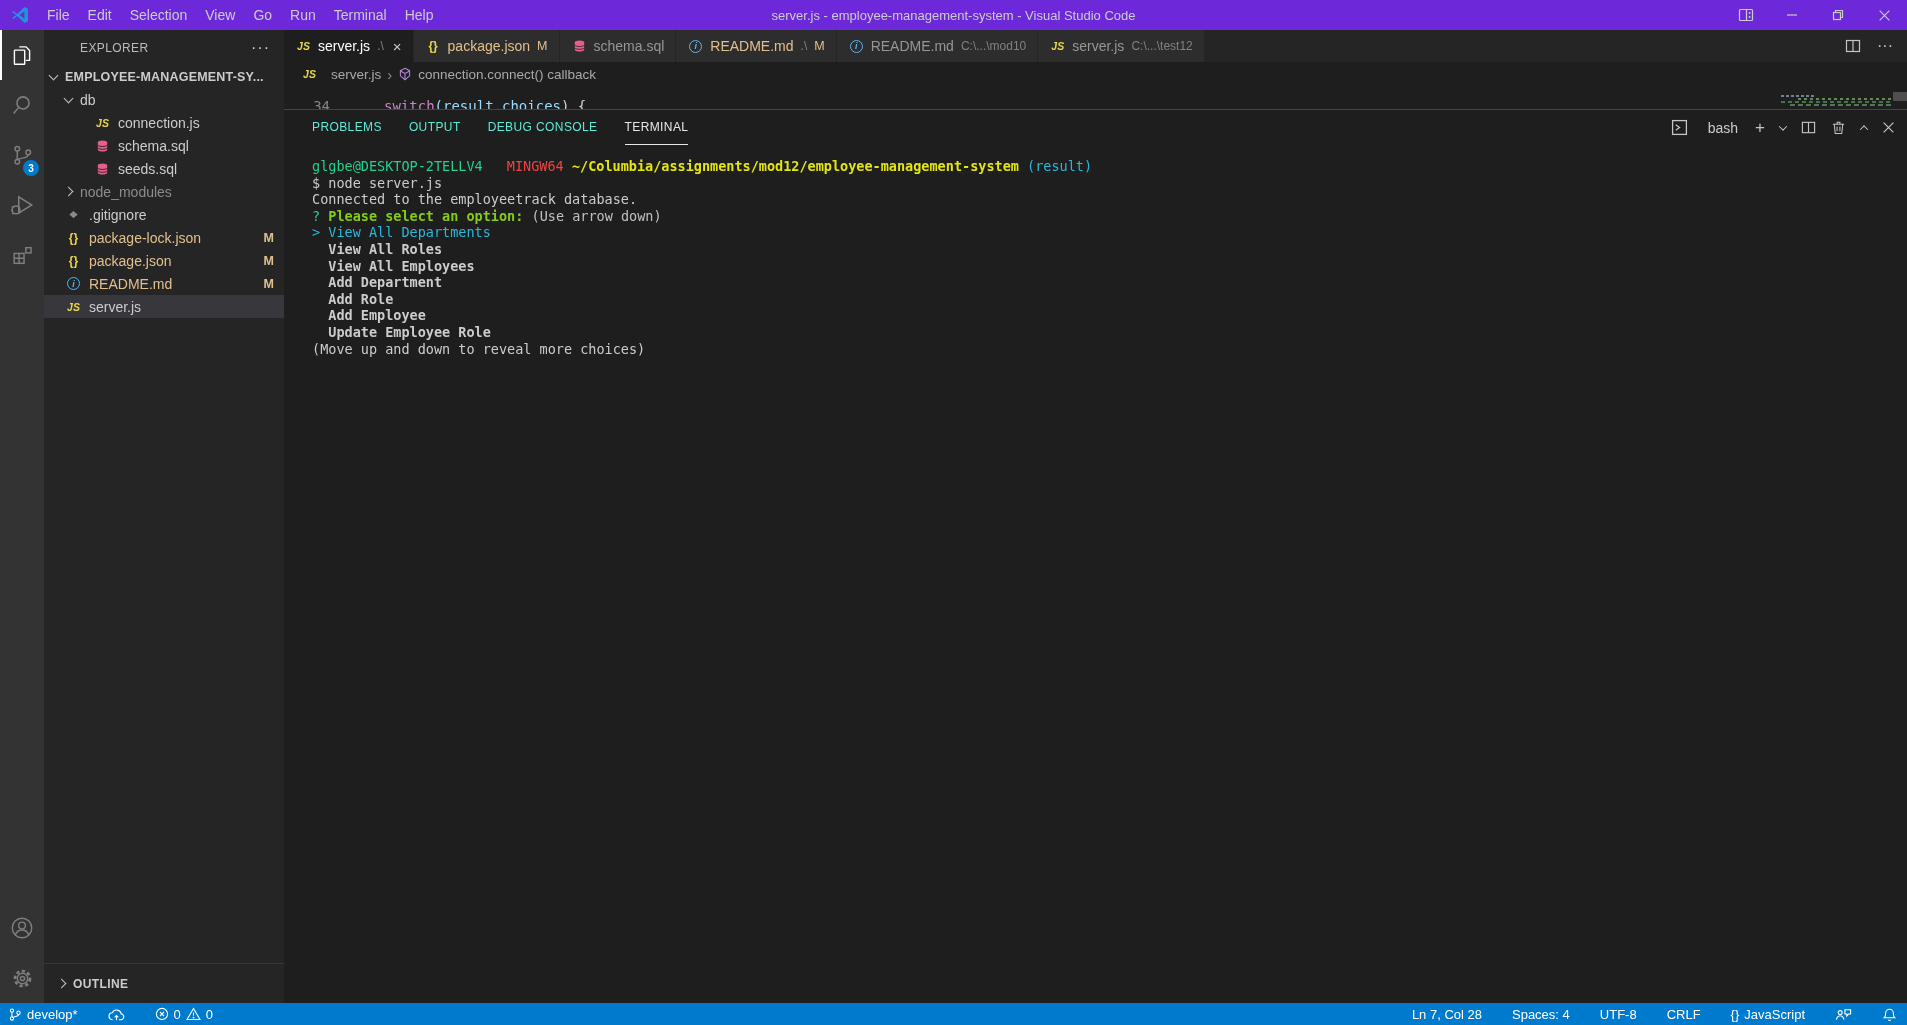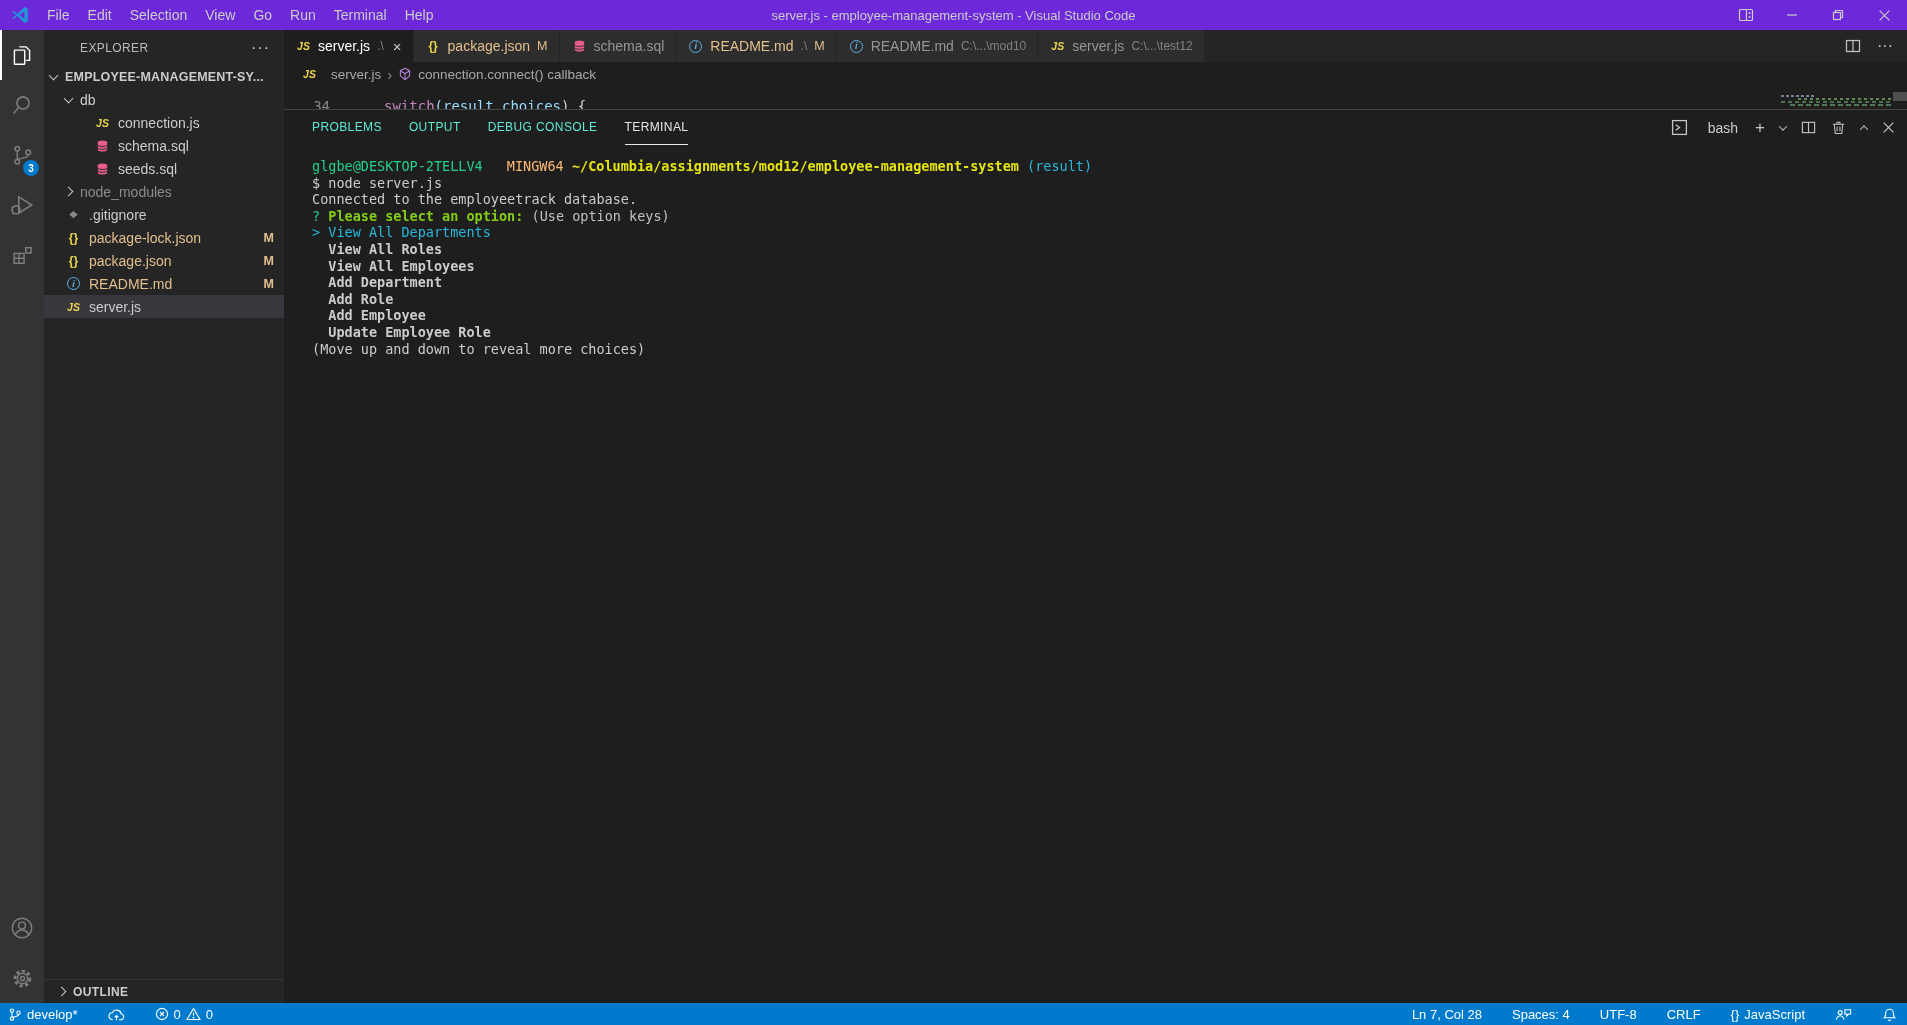--- a/index.html
+++ b/index.html
@@ -40,21 +40,21 @@
   .ind1 { padding-left:21px; } .ind2 { padding-left:50px; }
   .ficon { width:17px; margin-right:7px; flex-shrink:0; display:inline-flex; justify-content:center; align-items:center; font-size:12px; }
   .js-icon { color:#e8d44d; font-weight:bold; font-size:10.5px; font-style:italic; }
   .json-icon { color:#e8d44d; font-weight:bold; font-size:12px; }
   .info-icon { width:13px; height:13px; border:1.3px solid #5fb2e8; border-radius:50%; color:#5fb2e8; font-size:9px; font-weight:bold; font-style:italic; display:inline-flex; align-items:center; justify-content:center; }
   .diamond-icon { color:#8a8a8a; font-size:11px; transform:scaleY(.85); }
   .dim { color:#8c8c8c; }
   .modified { color:#e2c08d; }
   .badge-m { margin-left:auto; color:#e2c08d; font-size:12.5px; font-weight:bold; }
   .badge-m:empty { display:none; }
-  .outline-row { height:24px; display:flex; align-items:center; padding-left:14px; font-size:12px; font-weight:bold; letter-spacing:.4px; color:#cccccc; border-top:1px solid rgba(255,255,255,.08); background:#252526; }
+  .outline-row { height:40px; display:flex; align-items:center; padding-left:14px; font-size:12px; font-weight:bold; letter-spacing:.4px; color:#cccccc; border-top:1px solid rgba(255,255,255,.08); background:#252526; }
 
   
   .editor-col { flex:1; min-width:0; display:flex; flex-direction:column; background:#1e1e1e; }
 
   .tabbar { height:32px; background:#252526; display:flex; align-items:stretch; flex-shrink:0; }
   .tab { display:flex; align-items:center; padding:0 11px; background:#2d2d2d; border-right:1px solid #252526; font-size:14px; color:#969696; white-space:nowrap; }
   .tab.active { background:#1e1e1e; color:#ffffff; }
   .tab .ficon { margin-right:6px; }
   .tab-detail { margin-left:7px; font-size:12px; color:#818181; }
   .tab-detail:empty { display:none; }
@@ -83,21 +83,21 @@
   .panel-tab.active { color:#e7e7e7; border-bottom-color:#e7e7e7; }
   .panel-actions { margin-left:auto; display:flex; align-items:center; gap:15px; color:#c5c5c5; }
   .shell-label { font-size:14px; color:#cccccc; margin:0 2px 0 5px; }
   .plus { font-size:17px; font-weight:300; }
   .chev-i { display:inline-block; width:6px; height:6px; border-right:1.3px solid #c5c5c5; border-bottom:1.3px solid #c5c5c5; }
   .chev-i.down { transform:rotate(45deg) translate(-1px,-1px); }
   .chev-i.up { transform:rotate(-135deg) translate(-1px,-1px); }
 
   .terminal { flex:1; padding:13px 0 0 28px; font-family:"DejaVu Sans Mono", monospace; font-size:13.5px; line-height:16.6px; color:#cccccc; }
   .tl { white-space:pre; }
-  .tg { color:#23d18b; } .tm { color:#fdba74;padding-left:16px; } .tyb { color:#e5e510; font-weight:bold; } .tc { color:#29b8db; }
+  .tg { color:#23d18b; } .tm { color:#ef4444;padding-left:16px; } .tyb { color:#e5e510; font-weight:bold; } .tc { color:#29b8db; }
   .tb { color:#84cc16; font-weight:bold; } .th { color:#c0c0c0; }
   .opt { padding-left:2ch;font-weight:bold; }
 
   
   .statusbar { height:22px; background:#007acc; color:#ffffff; display:flex; align-items:center; font-size:13px; padding:0 10px 0 8px; }
   .sb-left, .sb-right { display:flex; align-items:center; gap:30px; }
   .sb-right { margin-left:auto; }
   .sb-item { display:flex; align-items:center; gap:5px; white-space:nowrap; }
   svg { display:block; }
 </style>
@@ -390,21 +390,21 @@
                 <path d="M1.5 1.5l9 9M10.5 1.5l-9 9"></path>
               </svg>
             </span>
         </div>
       </div>
 
       <div class="terminal">
         <div class="tl"><span class="tg">glgbe@DESKTOP-2TELLV4</span> <span class="tm">MINGW64</span> <span class="tyb">~/Columbia/assignments/mod12/employee-management-system</span> <span class="tc">(result)</span></div>
         <div class="tl"><span>$ node server.js</span></div>
         <div class="tl"><span>Connected to the employeetrack database.</span></div>
-        <div class="tl"><span class="tg">?</span> <span class="tb">Please select an option:</span> <span class="th">(Use option keys)</span></div>
+        <div class="tl"><span class="tg">?</span> <span class="tb">Please select an option:</span> <span class="th">(Use arrow down)</span></div>
         <div class="tl tc"><span class="tc">&gt;</span> <span class="tc">View All Departments</span></div>
         <div class="tl opt"><span>View All Roles</span></div>
         <div class="tl opt"><span>View All Employees</span></div>
         <div class="tl opt"><span>Add Department</span></div>
         <div class="tl opt"><span>Add Role</span></div>
         <div class="tl opt"><span>Add Employee</span></div>
         <div class="tl opt"><span>Update Employee Role</span></div>
         <div class="tl"><span>(Move up and down to reveal more choices)</span></div>
       </div>
     </div>

